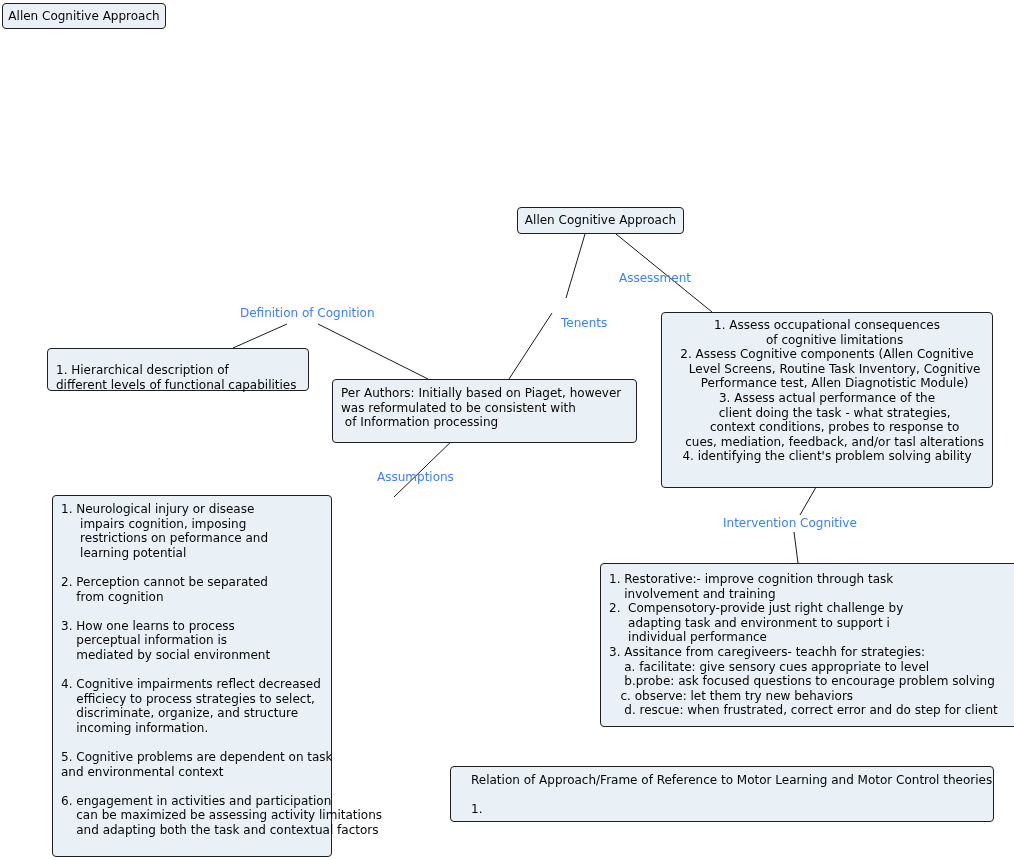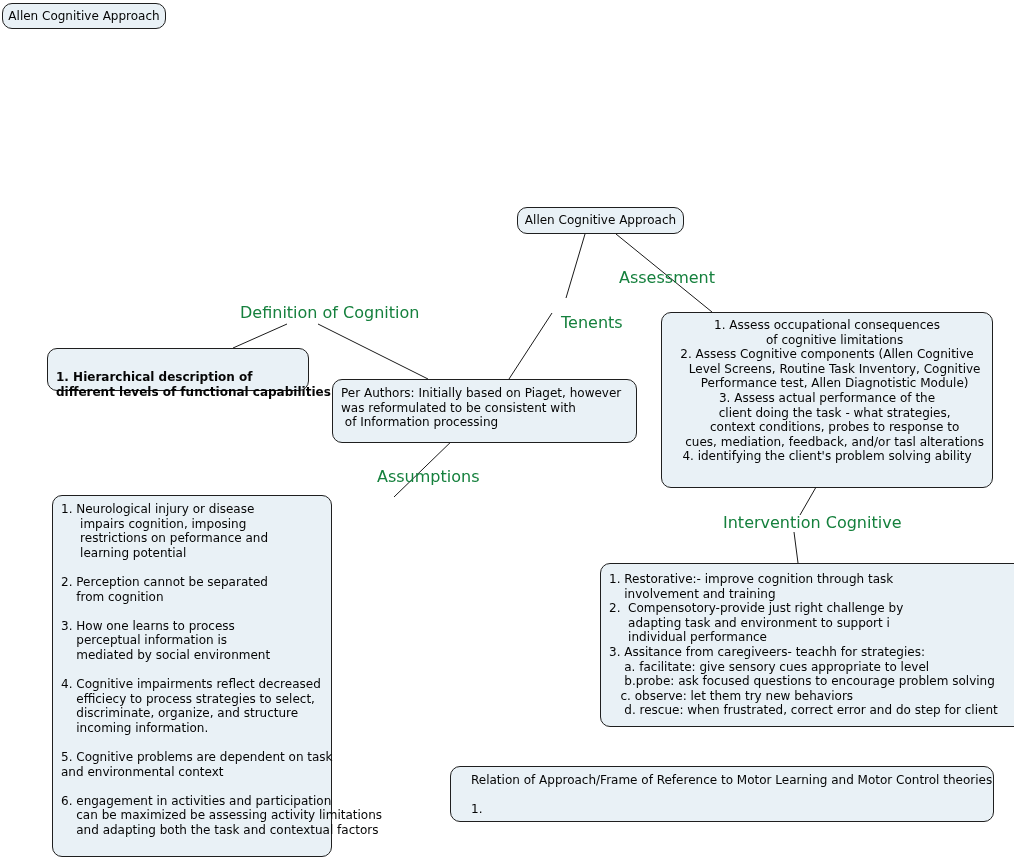--- a/index.html
+++ b/index.html
@@ -14,37 +14,37 @@
   #edges {
     position: absolute;
     left: 0; top: 0;
     width: 1014px; height: 860px;
   }
   .concept {
     position: absolute;
     box-sizing: border-box;
     background: #e9f1f6;
     border: 1.5px solid #1f1f1f;
-    border-radius: 10px;
+    border-radius: 4px;
     color: #050505;
     font-size: 12px;
     line-height: 14.6px;
     white-space: pre;
     padding: 5px 8px;
   }
   .concept.center-label {
     display: flex;
     align-items: center;
     justify-content: center;
     padding: 0 10px;
   }
   .edge-label {
     position: absolute;
-    color: #15803d;
-    font-size: 16px;
+    color: #3b82f6;
+    font-size: 12px;
     line-height: 14px;
     white-space: pre;
     background: transparent;
   }
 </style>
 </head>
 <body>
 
 <div id="canvas">
 
@@ -74,21 +74,21 @@
   <div class="edge-label" style="left:619px; top:271px;">Assessment</div>
 
   <div class="edge-label" style="left:541px; top:316px;margin-left:20px;">Tenents</div>
 
   <div class="edge-label" style="left:227px; top:306px;margin-left:13px;">Definition of Cognition</div>
 
   <div class="edge-label" style="left:377px; top:470px;">Assumptions</div>
 
   <div class="edge-label" style="left:723px; top:516px;">Intervention Cognitive</div>
 
-  <div class="concept" style="left:47px; top:348px; width:262px; height:43px; padding-top:21px;font-weight:bold;">1. Hierarchical description of
+  <div class="concept" style="left:47px; top:348px; width:262px; height:43px; padding-top:14px;">1. Hierarchical description of
 different levels of functional capabilities</div>
 
   <div class="concept" style="left:332px; top:379px; width:305px; height:64px; padding-top:6px;">Per Authors: Initially based on Piaget, however
 was reformulated to be consistent with
  of Information processing</div>
 
   <div class="concept" style="left:661px; top:312px; width:332px; height:176px;text-align:center;">1. Assess occupational consequences
     of cognitive limitations
 2. Assess Cognitive components (Allen Cognitive
     Level Screens, Routine Task Inventory, Cognitive

